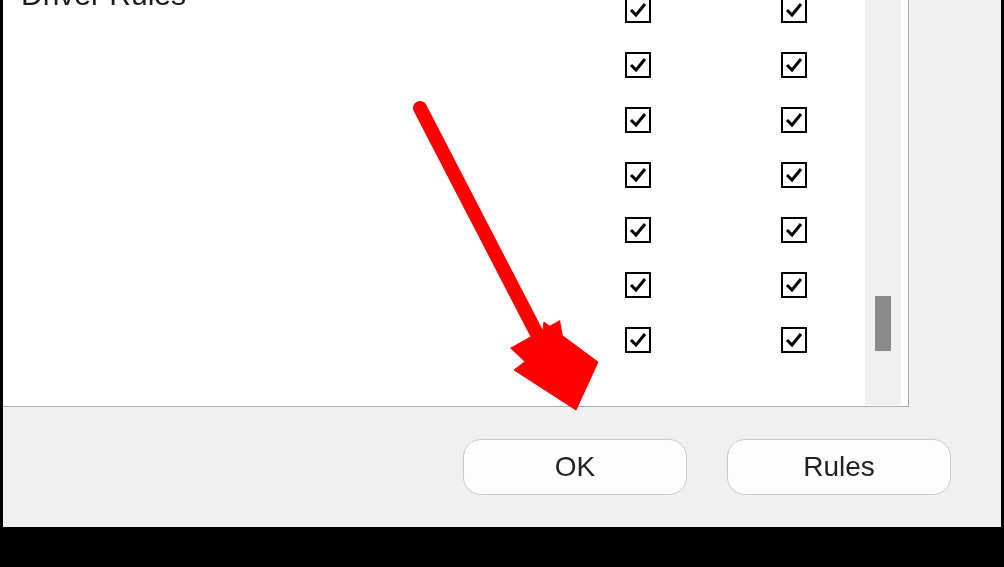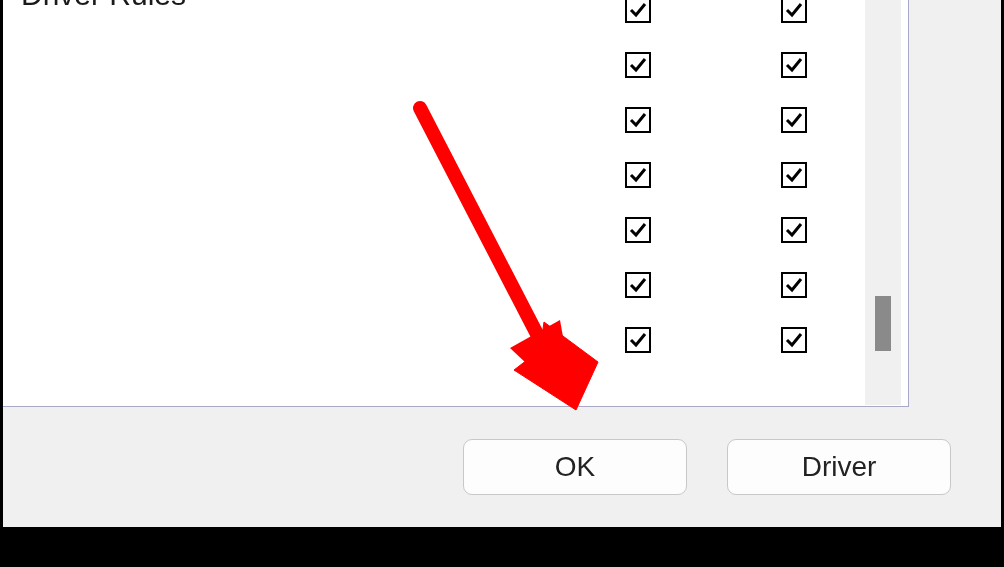--- a/index.html
+++ b/index.html
@@ -95,21 +95,21 @@
       align-items: center;
       justify-content: flex-end;
       padding-right: 50px;
       gap: 40px;
     }
     .dlg-button {
       width: 224px;
       height: 56px;
       background: #fdfdfd;
       border: 1px solid #c8c8c8;
-      border-radius: 9px;
+      border-radius: 18px;
       font-size: 28px;
       color: #222;
       cursor: pointer;
       font-family: inherit;
     }
     .annotation-arrow {
       position: absolute;
       pointer-events: none;
       z-index: 1000;
     }
@@ -210,21 +210,21 @@
         </div>
       </div>
   </div>
 
   <div class="scrollbar-track">
     <div class="scrollbar-thumb"></div>
   </div>
 
   <div class="button-bar">
     <button class="dlg-button">OK</button>
-    <button class="dlg-button">Driver</button>
+    <button class="dlg-button">Rules</button>
   </div>
 
 </div>
 
 <svg class="annotation-arrow" width="1004" height="567">
   <defs>
     <marker id="ah" markerWidth="12" markerHeight="12" refX="2" refY="6" orient="auto">
       <path d="M0,0 L12,6 L0,12 L3,6 Z" fill="#ff0000"></path>
     </marker>
   </defs>

